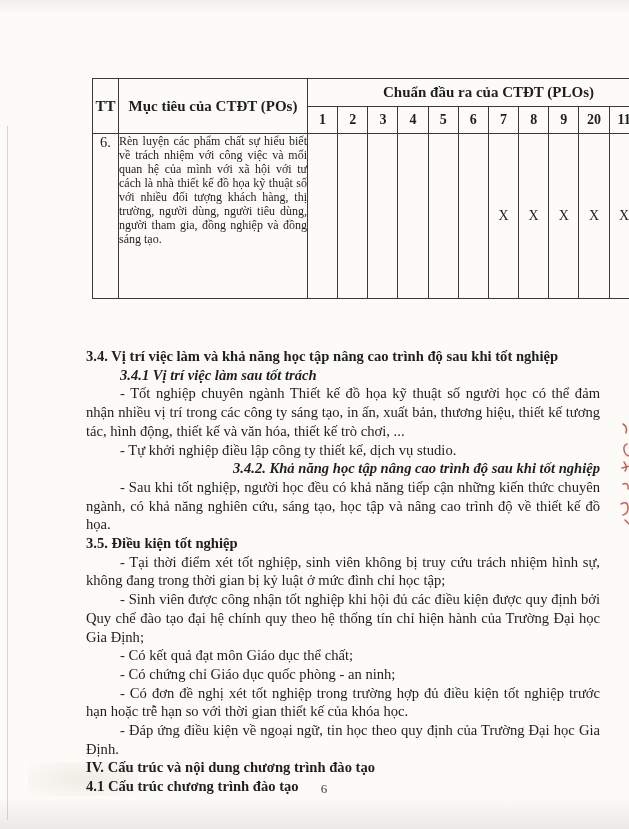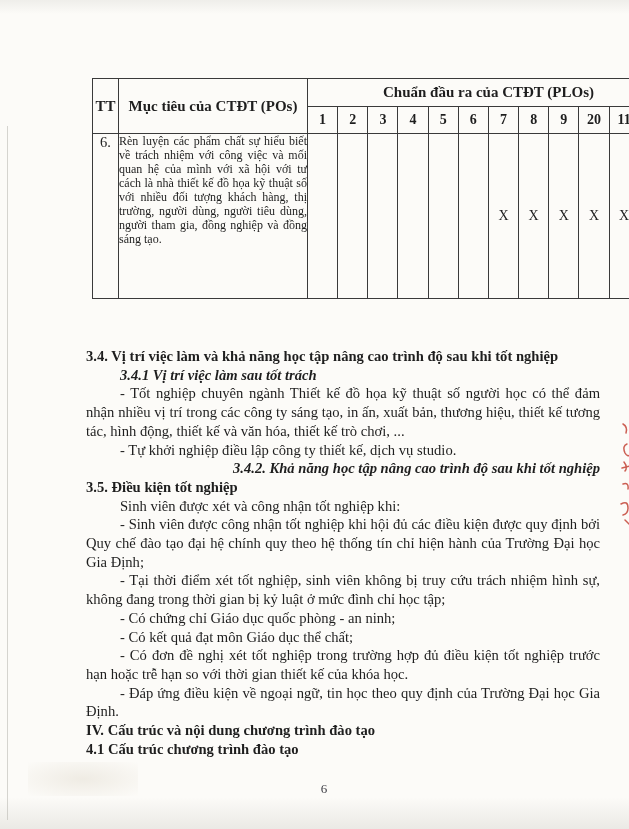--- a/index.html
+++ b/index.html
@@ -110,26 +110,26 @@
         </tr>
   </tbody>
     </table>
 
   <div class="text-flow" id="section-blocks">
       <p class="blk-heading">3.4. Vị trí việc làm và khả năng học tập nâng cao trình độ sau khi tốt nghiệp</p>
       <p class="blk-heading-italic-indent">3.4.1  Vị trí việc làm sau tốt trách</p>
       <p class="blk-paragraph">- Tốt nghiệp chuyên ngành Thiết kế đồ họa kỹ thuật số người học có thể đảm nhận nhiều vị trí trong các công ty sáng tạo, in ấn, xuất bản, thương hiệu, thiết kế tương tác, hình động, thiết kế và văn hóa, thiết kế trò chơi, ...</p>
       <p class="blk-paragraph">- Tự khởi nghiệp điều lập công ty thiết kế, dịch vụ studio.</p>
       <p class="blk-heading-italic">3.4.2. Khả năng học tập nâng cao trình độ sau khi tốt nghiệp</p>
+      <p class="blk-paragraph">- Sau khi tốt nghiệp, người học đều có khả năng tiếp cận những kiến thức chuyên ngành, có khả năng nghiên cứu, sáng tạo, học tập và nâng cao trình độ về thiết kế đồ họa.</p>
       <p class="blk-heading">3.5. Điều kiện tốt nghiệp</p>
-      <p class="blk-paragraph">Sinh viên được xét và công nhận tốt nghiệp khi:</p>
+      <p class="blk-paragraph">- Tại thời điểm xét tốt nghiệp, sinh viên không bị truy cứu trách nhiệm hình sự, không đang trong thời gian bị kỷ luật ở mức đình chỉ học tập;</p>
       <p class="blk-paragraph">- Sinh viên được công nhận tốt nghiệp khi hội đủ các điều kiện được quy định bởi Quy chế đào tạo đại hệ chính quy theo hệ thống tín chỉ hiện hành của Trường Đại học Gia Định;</p>
-      <p class="blk-paragraph">- Tại thời điểm xét tốt nghiệp, sinh viên không bị truy cứu trách nhiệm hình sự, không đang trong thời gian bị kỷ luật ở mức đình chỉ học tập;</p>
+      <p class="blk-paragraph">- Có kết quả đạt môn Giáo dục thể chất;</p>
       <p class="blk-paragraph">- Có chứng chỉ Giáo dục quốc phòng - an ninh;</p>
-      <p class="blk-paragraph">- Có kết quả đạt môn Giáo dục thể chất;</p>
       <p class="blk-paragraph">- Có đơn đề nghị xét tốt nghiệp trong trường hợp đủ điều kiện tốt nghiệp trước hạn hoặc trễ hạn so với thời gian thiết kế của khóa học.</p>
       <p class="blk-paragraph">- Đáp ứng điều kiện về ngoại ngữ, tin học theo quy định của Trường Đại học Gia Định.</p>
       <p class="blk-heading">IV. Cấu trúc và nội dung chương trình đào tạo</p>
       <p class="blk-heading">4.1 Cấu trúc chương trình đào tạo</p>
     </div>
 
   <div class="page-number">6</div>
 
   <svg class="red-marks" viewBox="0 0 20 110" xmlns="http://www.w3.org/2000/svg">
     <g fill="none" stroke="#c0392b" stroke-width="1.5" stroke-linecap="round">

